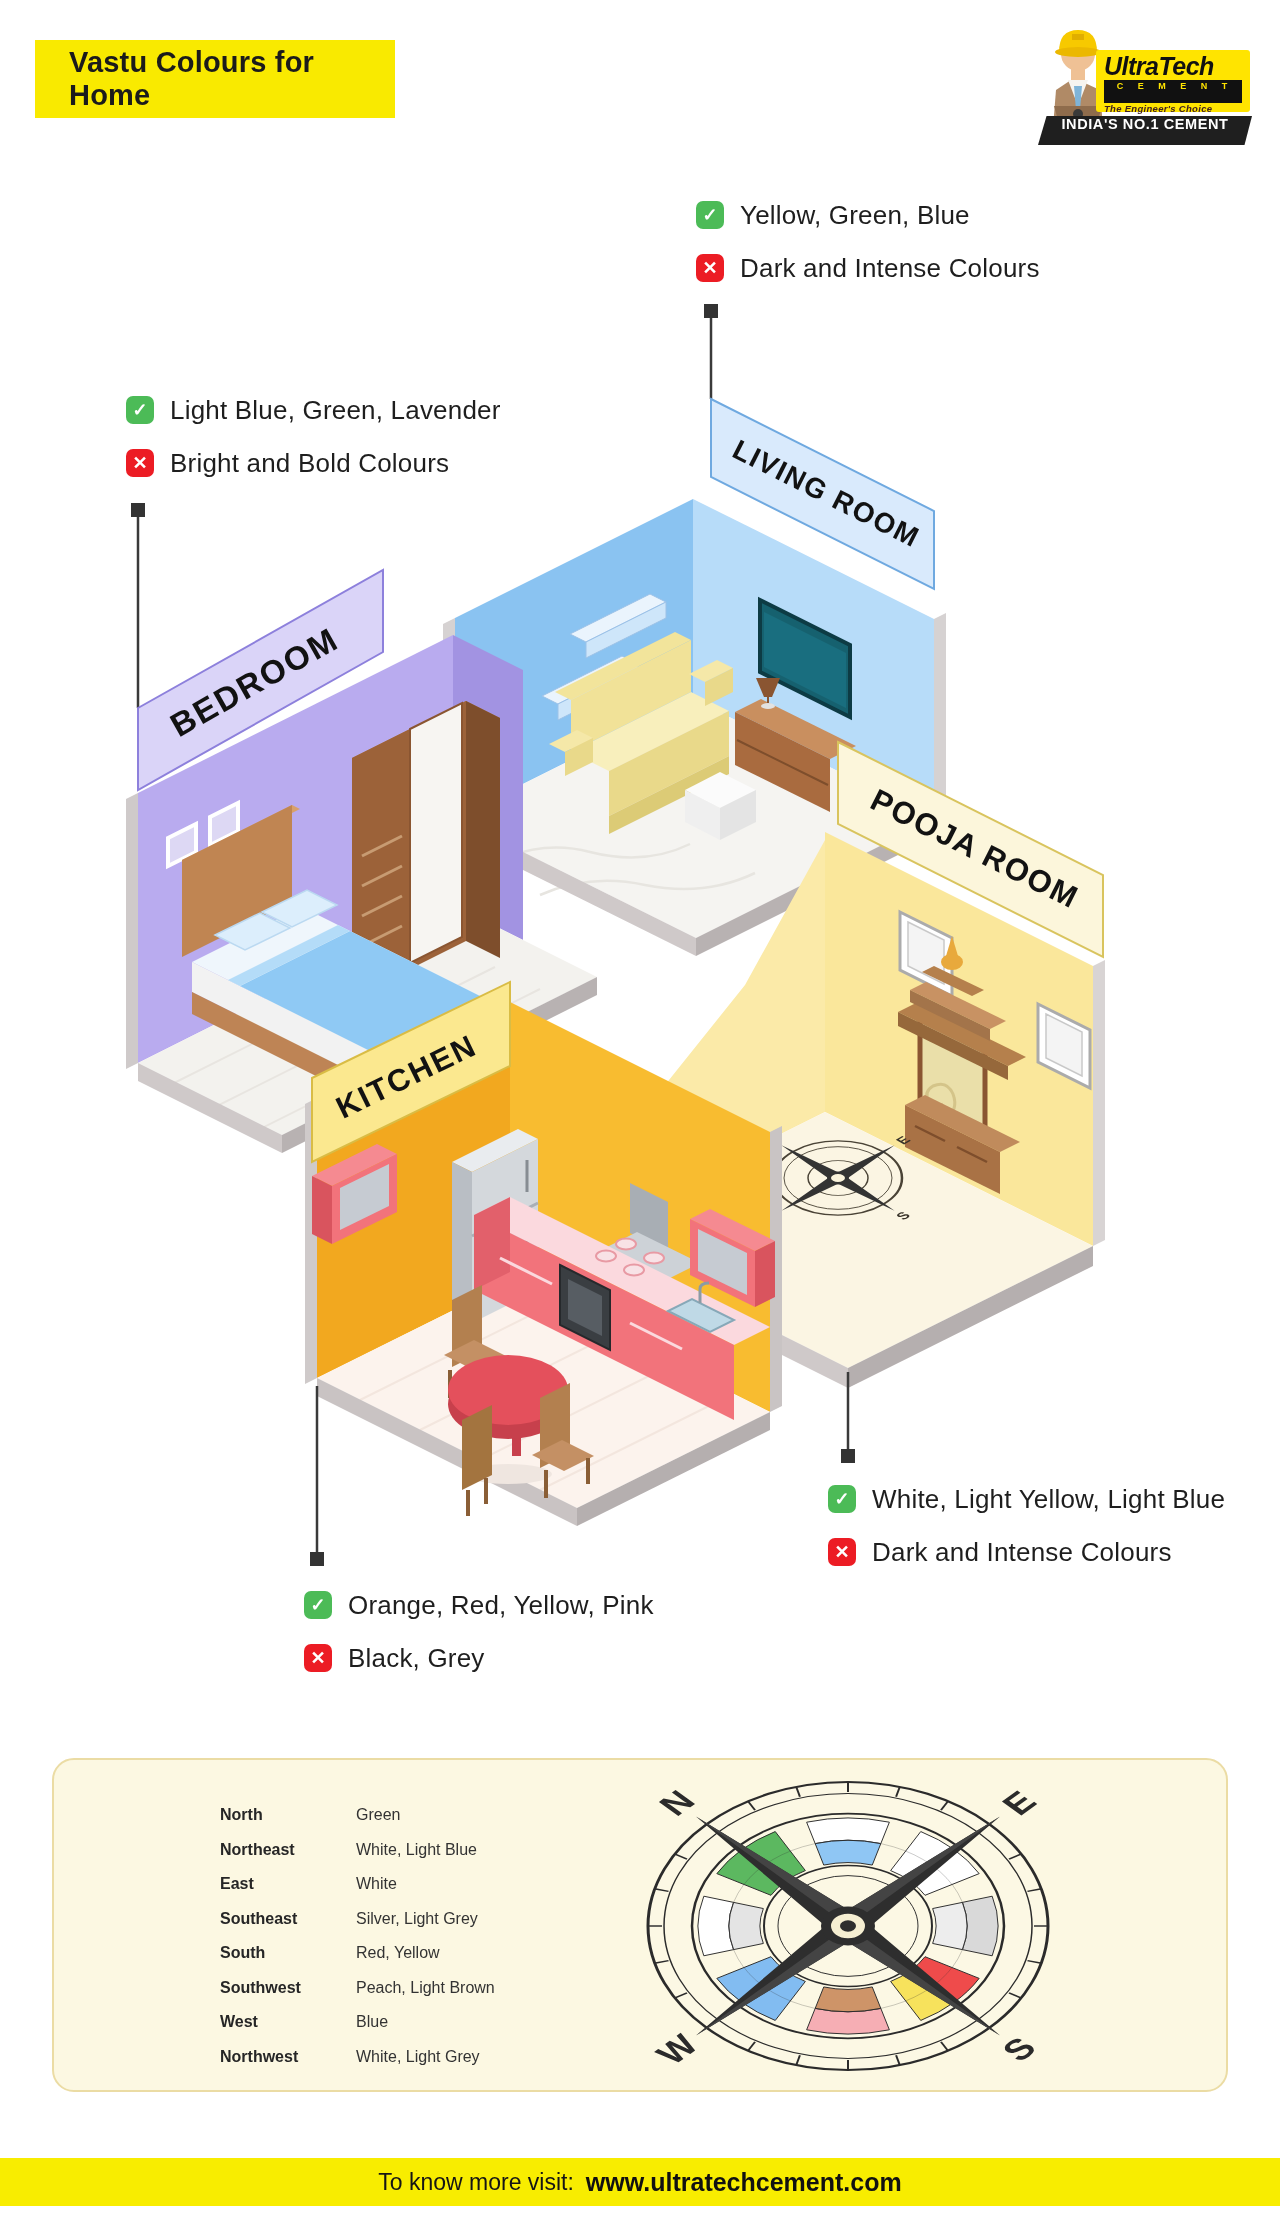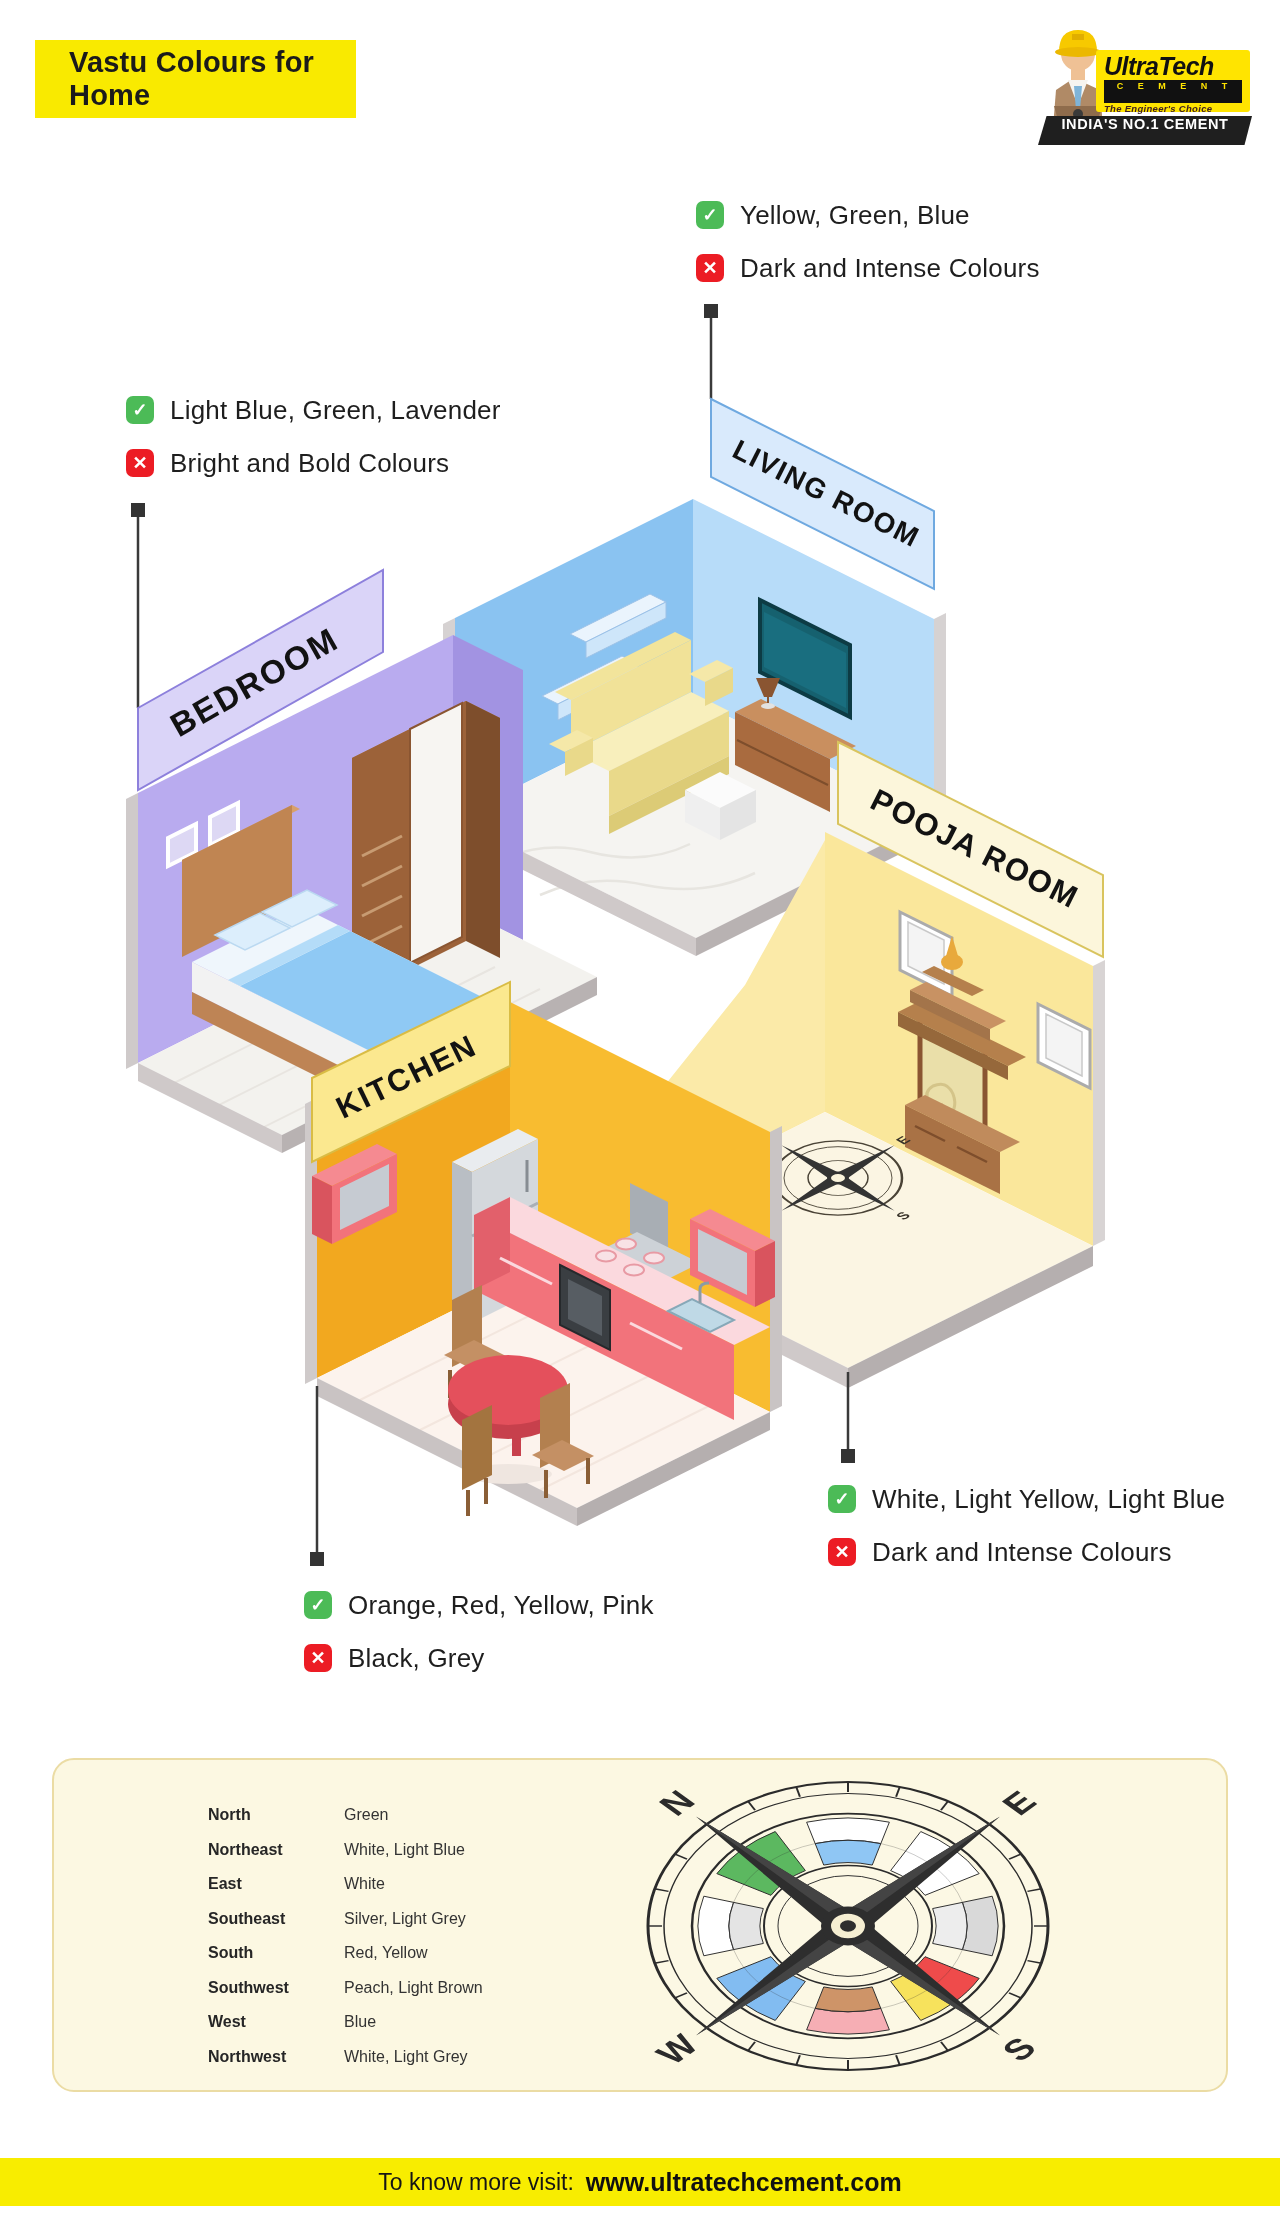--- a/index.html
+++ b/index.html
@@ -2,21 +2,21 @@
 <html><head>
 <meta charset="utf-8">
 <style>
   * { margin:0; padding:0; box-sizing:border-box; }
   html,body { width:1280px; height:2222px; background:#ffffff;
     font-family:"Liberation Sans", sans-serif; position:relative; overflow:hidden; }
   .abs { position:absolute; }
   svg { font-family:"Liberation Sans", sans-serif; }
 
   
-  .title-banner { left:35px; top:40px; width:321px; height:78px; background:#F9EA00;
+  .title-banner { left:35px; top:40px; width:360px; height:78px; background:#F9EA00;
     display:flex; align-items:center; padding-left:34px; z-index:5; }
   .title-banner span { font-size:29px; font-weight:800; color:#1b1b1b; letter-spacing:.2px; }
 
   
   .logo { left:1030px; top:10px; width:222px; height:132px; z-index:5; }
   .logo .person { position:absolute; left:0; top:4px; }
   .brand-box { position:absolute; left:66px; top:40px; width:154px; height:62px;
     background:#FFE400; border-radius:3px; padding:3px 8px 2px 8px; }
   .brand-name { font-size:25px; font-weight:800; font-style:italic; color:#111; line-height:26px; letter-spacing:-.5px; }
   .brand-bar { margin-top:1px; background:#111; color:#FFE400; font-size:9px; font-weight:700;
@@ -36,21 +36,21 @@
   .badge.no { background:#EC1C24; }
   .callout .txt { font-size:26px; font-weight:500; color:#1e1e1e; letter-spacing:.2px; white-space:nowrap; }
   .co-living  { left:696px; top:201px; }
   .co-bedroom { left:126px; top:396px; }
   .co-pooja   { left:828px; top:1485px; }
   .co-kitchen { left:304px; top:1591px; }
 
   
   .panel { left:52px; top:1758px; width:1176px; height:334px; background:#FCF8E2;
     border:2px solid #EBDCA4; border-radius:22px; z-index:4; }
-  .vtable { position:absolute; left:154px; top:38px; }
+  .vtable { position:absolute; left:166px; top:38px; }
   .vrow { display:flex; align-items:center; height:34.5px; }
   .vdir { width:136px; font-size:16px; font-weight:700; color:#262626; }
   .vcol { font-size:16px; color:#333; }
 
   
   .footer { left:0; top:2158px; width:1280px; height:48px; background:#F8ED00;
     display:flex; align-items:center; justify-content:center; gap:12px; z-index:5; }
   .footer .pre { font-size:23px; font-weight:500; color:#151515; }
   .footer .url { font-size:25px; font-weight:800; color:#111; }
 

